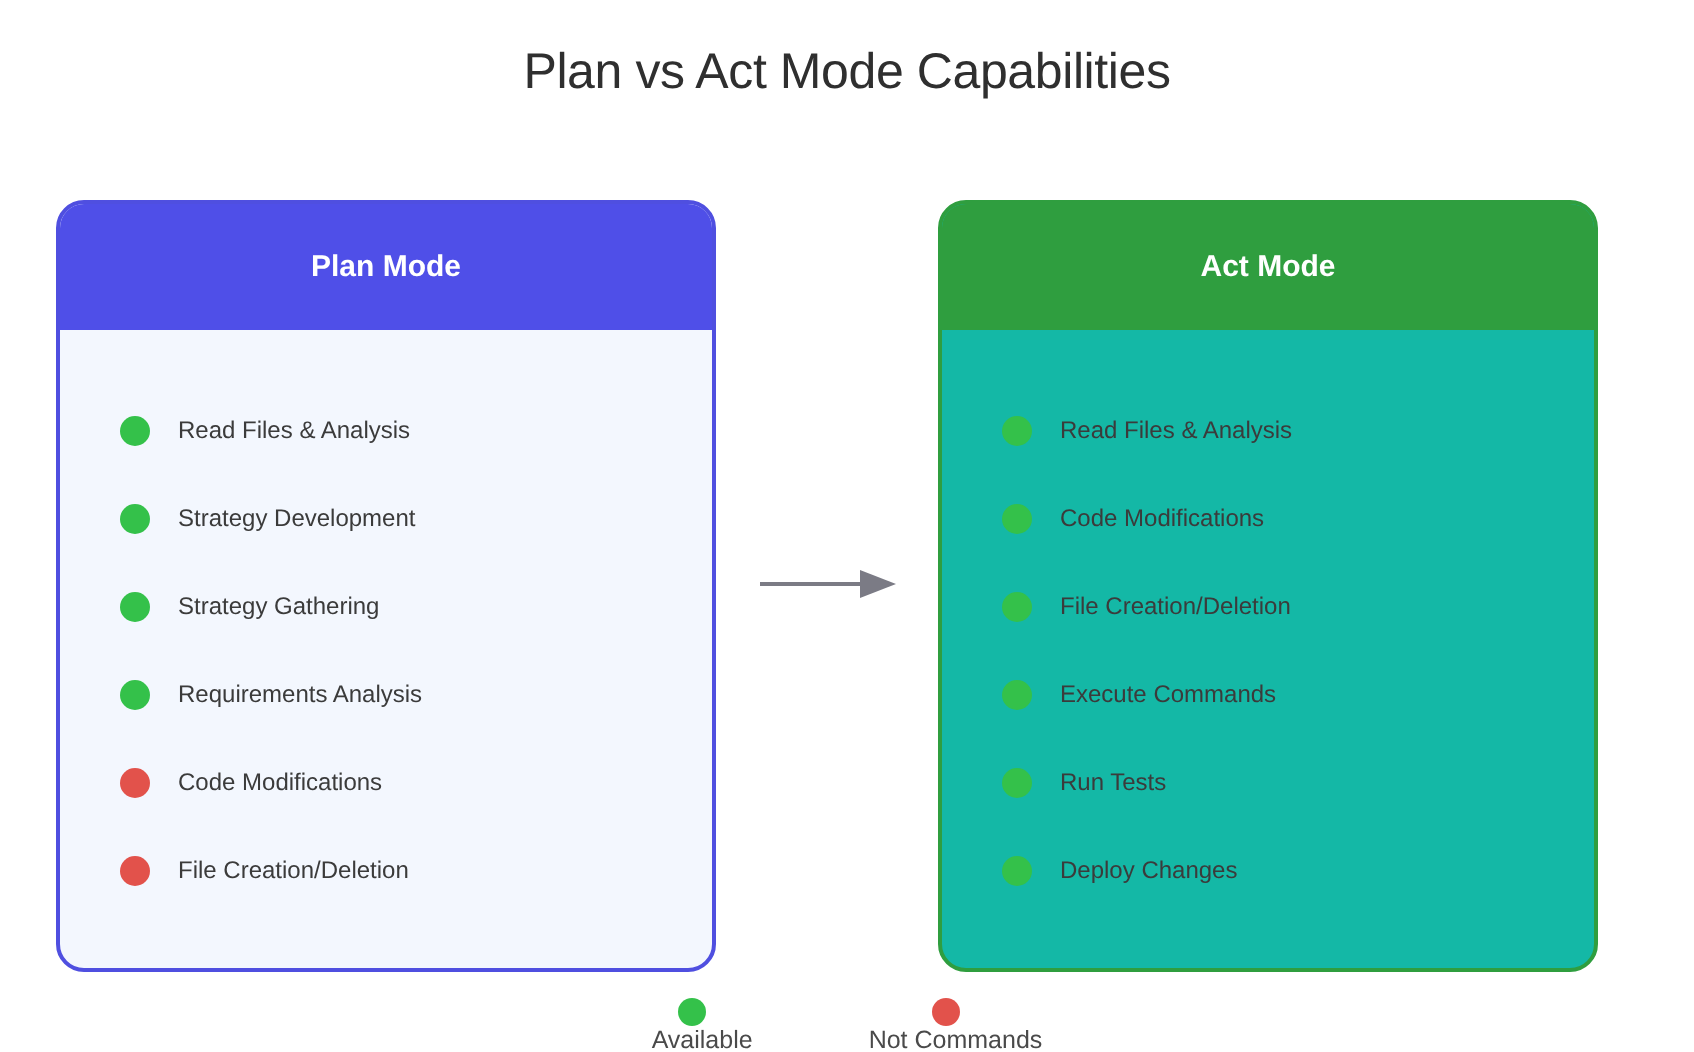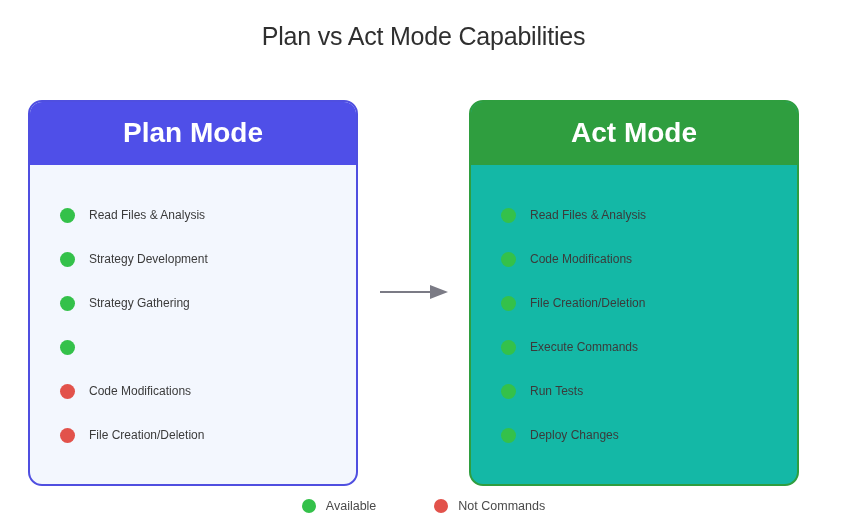--- a/index.html
+++ b/index.html
@@ -47,21 +47,21 @@
     left: 469px;
     border-color: #2f9e3f;
     background: #14b8a6;
   }
 
   .card-header {
     height: 64px;
     display: flex;
     align-items: center;
     justify-content: center;
-    font-size: 28px;
+    font-size: 15px;
     font-weight: bold;
     color: #ffffff;
     border-radius: 11px 11px 0 0;
     margin: -1px -1px 0 -1px;
   }
   #plan-card .card-header { background: #4f4fe8; }
   #act-card .card-header { background: #2f9e3f; }
 
   .card-body {
     padding: 28px 0 0 0;
@@ -105,20 +105,21 @@
     top: 499px;
     width: 847px;
     display: flex;
     justify-content: center;
     align-items: center;
     gap: 58px;
   }
   .legend-entry {
     display: flex;
     align-items: center;
+    flex-direction: column;
   }
   .legend-dot {
     width: 14px;
     height: 14px;
     border-radius: 50%;
     margin-right: 10px;
   }
   .legend-dot.available { background: #34c14a; }
   .legend-dot.unavailable { background: #e2524b; }
   .legend-label {
@@ -144,20 +145,21 @@
         <li class="cap-item">
           <span class="dot available"></span>
           <span class="cap-label">Strategy Development</span>
         </li>
         <li class="cap-item">
           <span class="dot available"></span>
           <span class="cap-label">Strategy Gathering</span>
         </li>
         <li class="cap-item">
           <span class="dot available"></span>
+          <span class="cap-label">Requirements Analysis</span>
         </li>
         <li class="cap-item">
           <span class="dot unavailable"></span>
           <span class="cap-label">Code Modifications</span>
         </li>
         <li class="cap-item">
           <span class="dot unavailable"></span>
           <span class="cap-label">File Creation/Deletion</span>
         </li>
       </ul>

